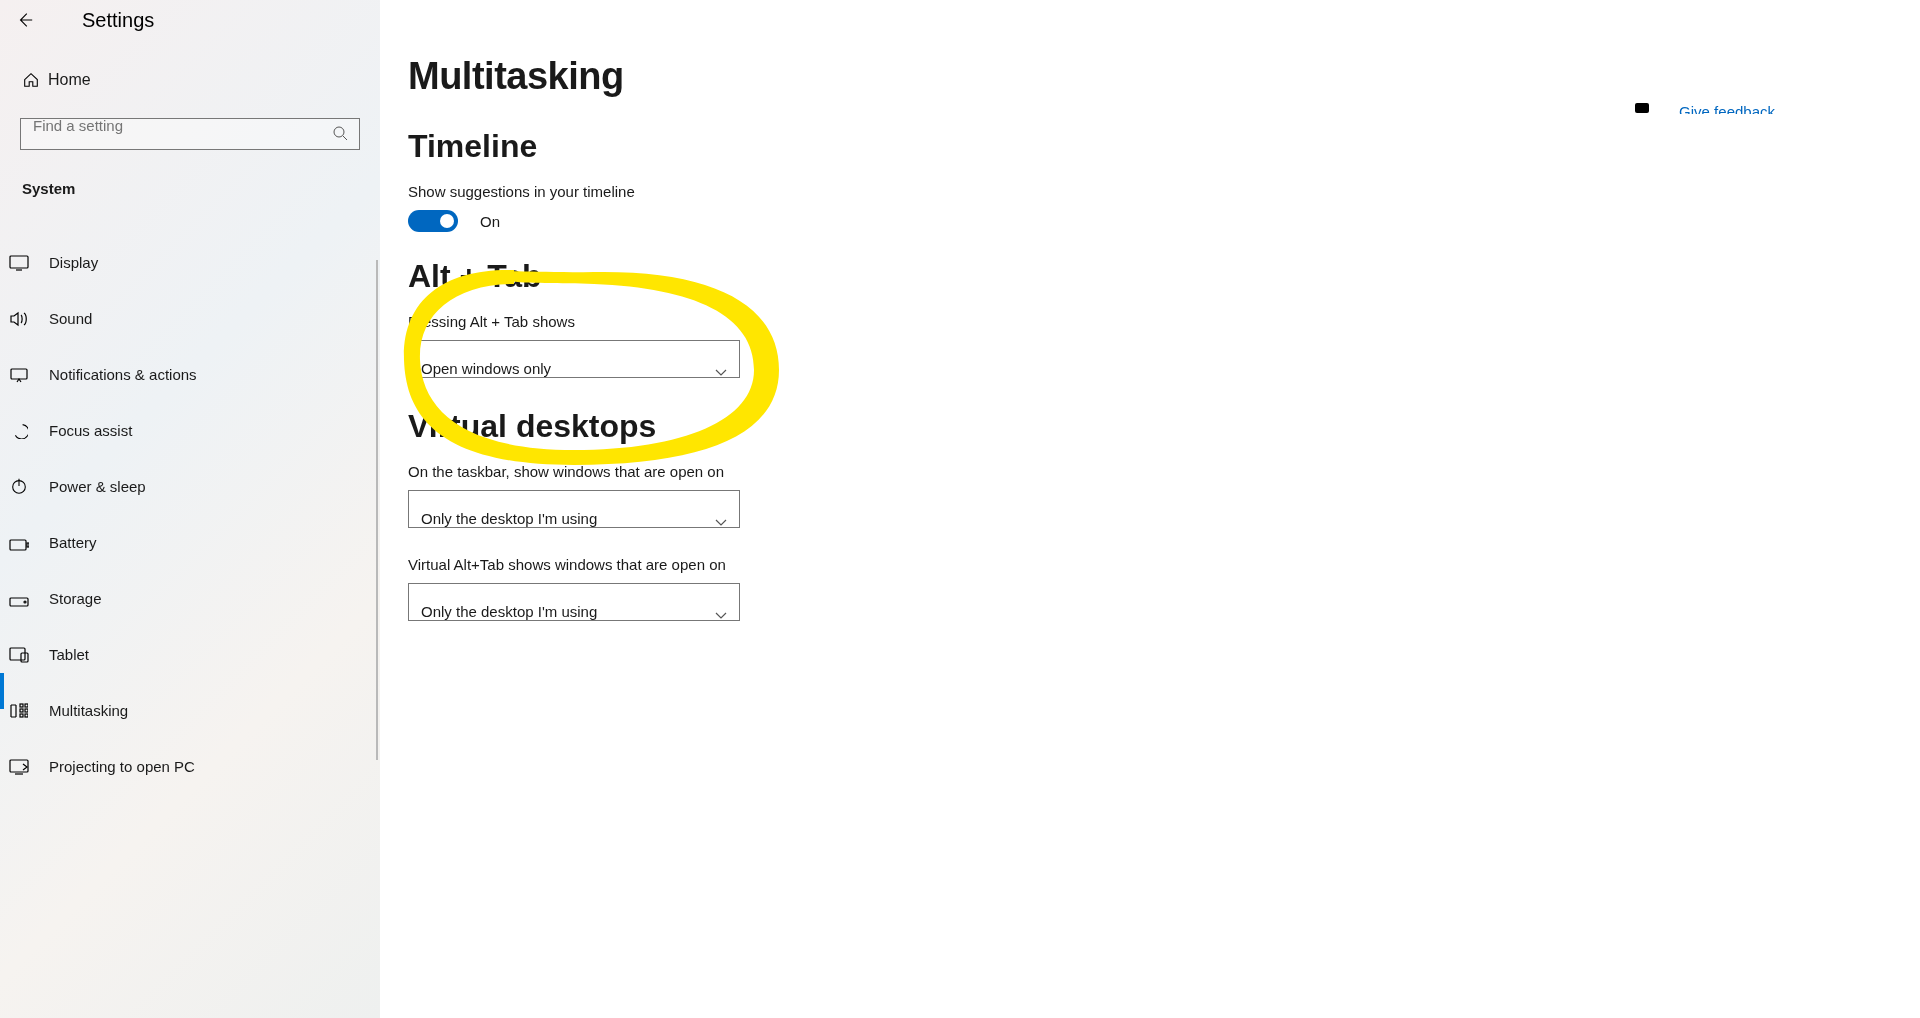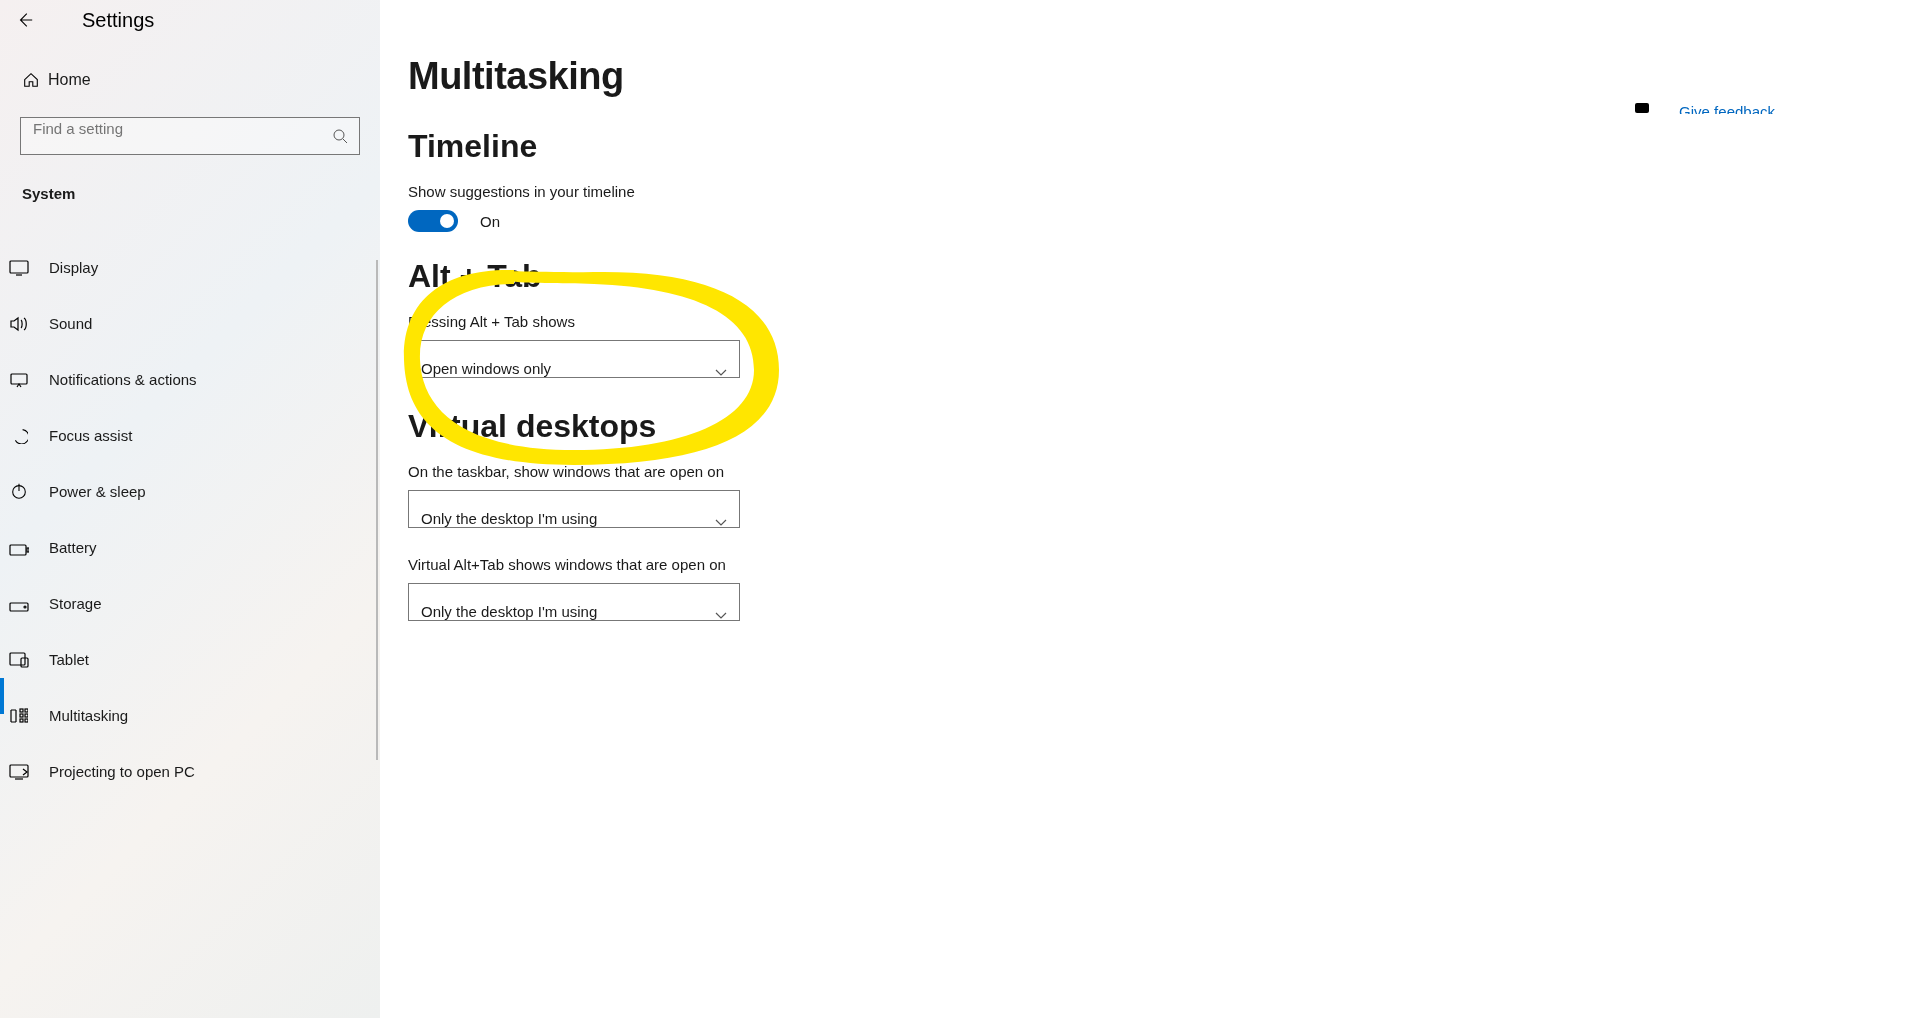--- a/index.html
+++ b/index.html
@@ -57,21 +57,21 @@
     padding-left: 22px;
     gap: 8px;
     font-size: 16px;
     cursor: pointer;
   }
   .searchwrap {
     margin: 12px 20px 18px 20px;
   }
   .search {
     width: 100%;
-    height: 38px;
+    height: 32px;
     border: 1px solid #777;
     background: rgba(255,255,255,0.35);
     padding: 0 38px 16px 12px;
     font-size: 15px;
     font-family: inherit;
     outline: none;
   }
   .searchwrap { position: relative; }
   .searchwrap .searchicon {
     position: absolute;

